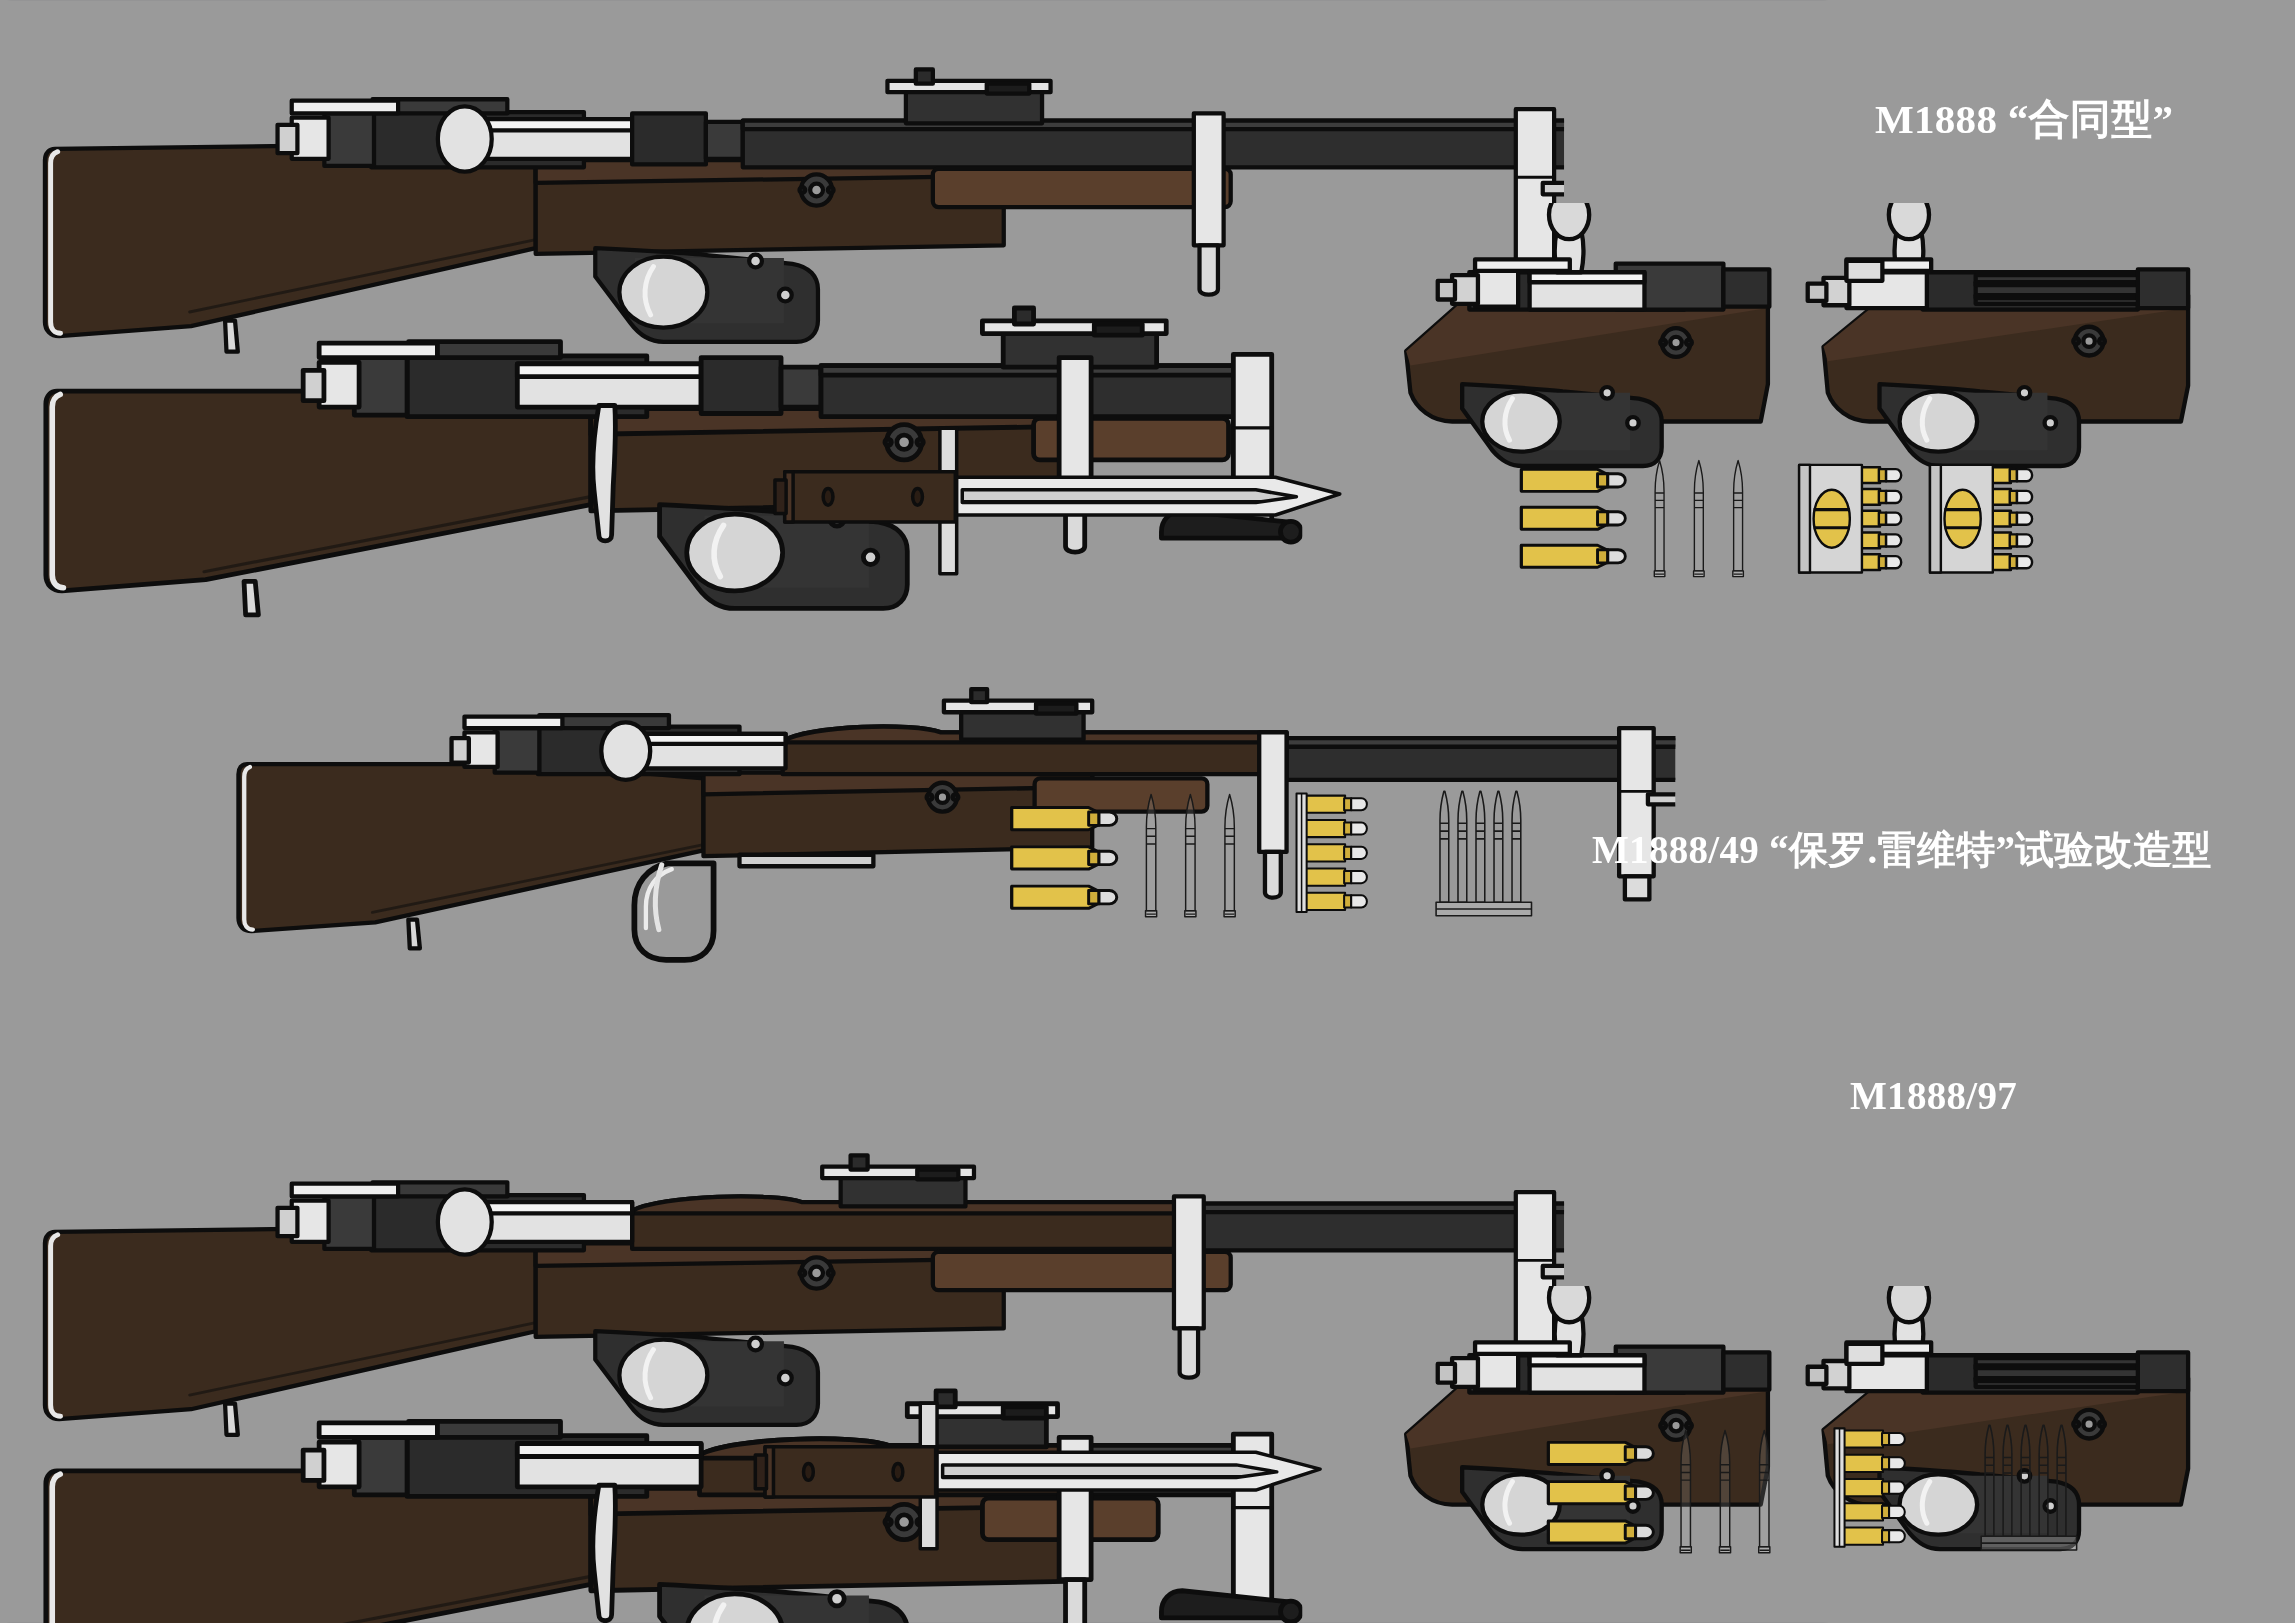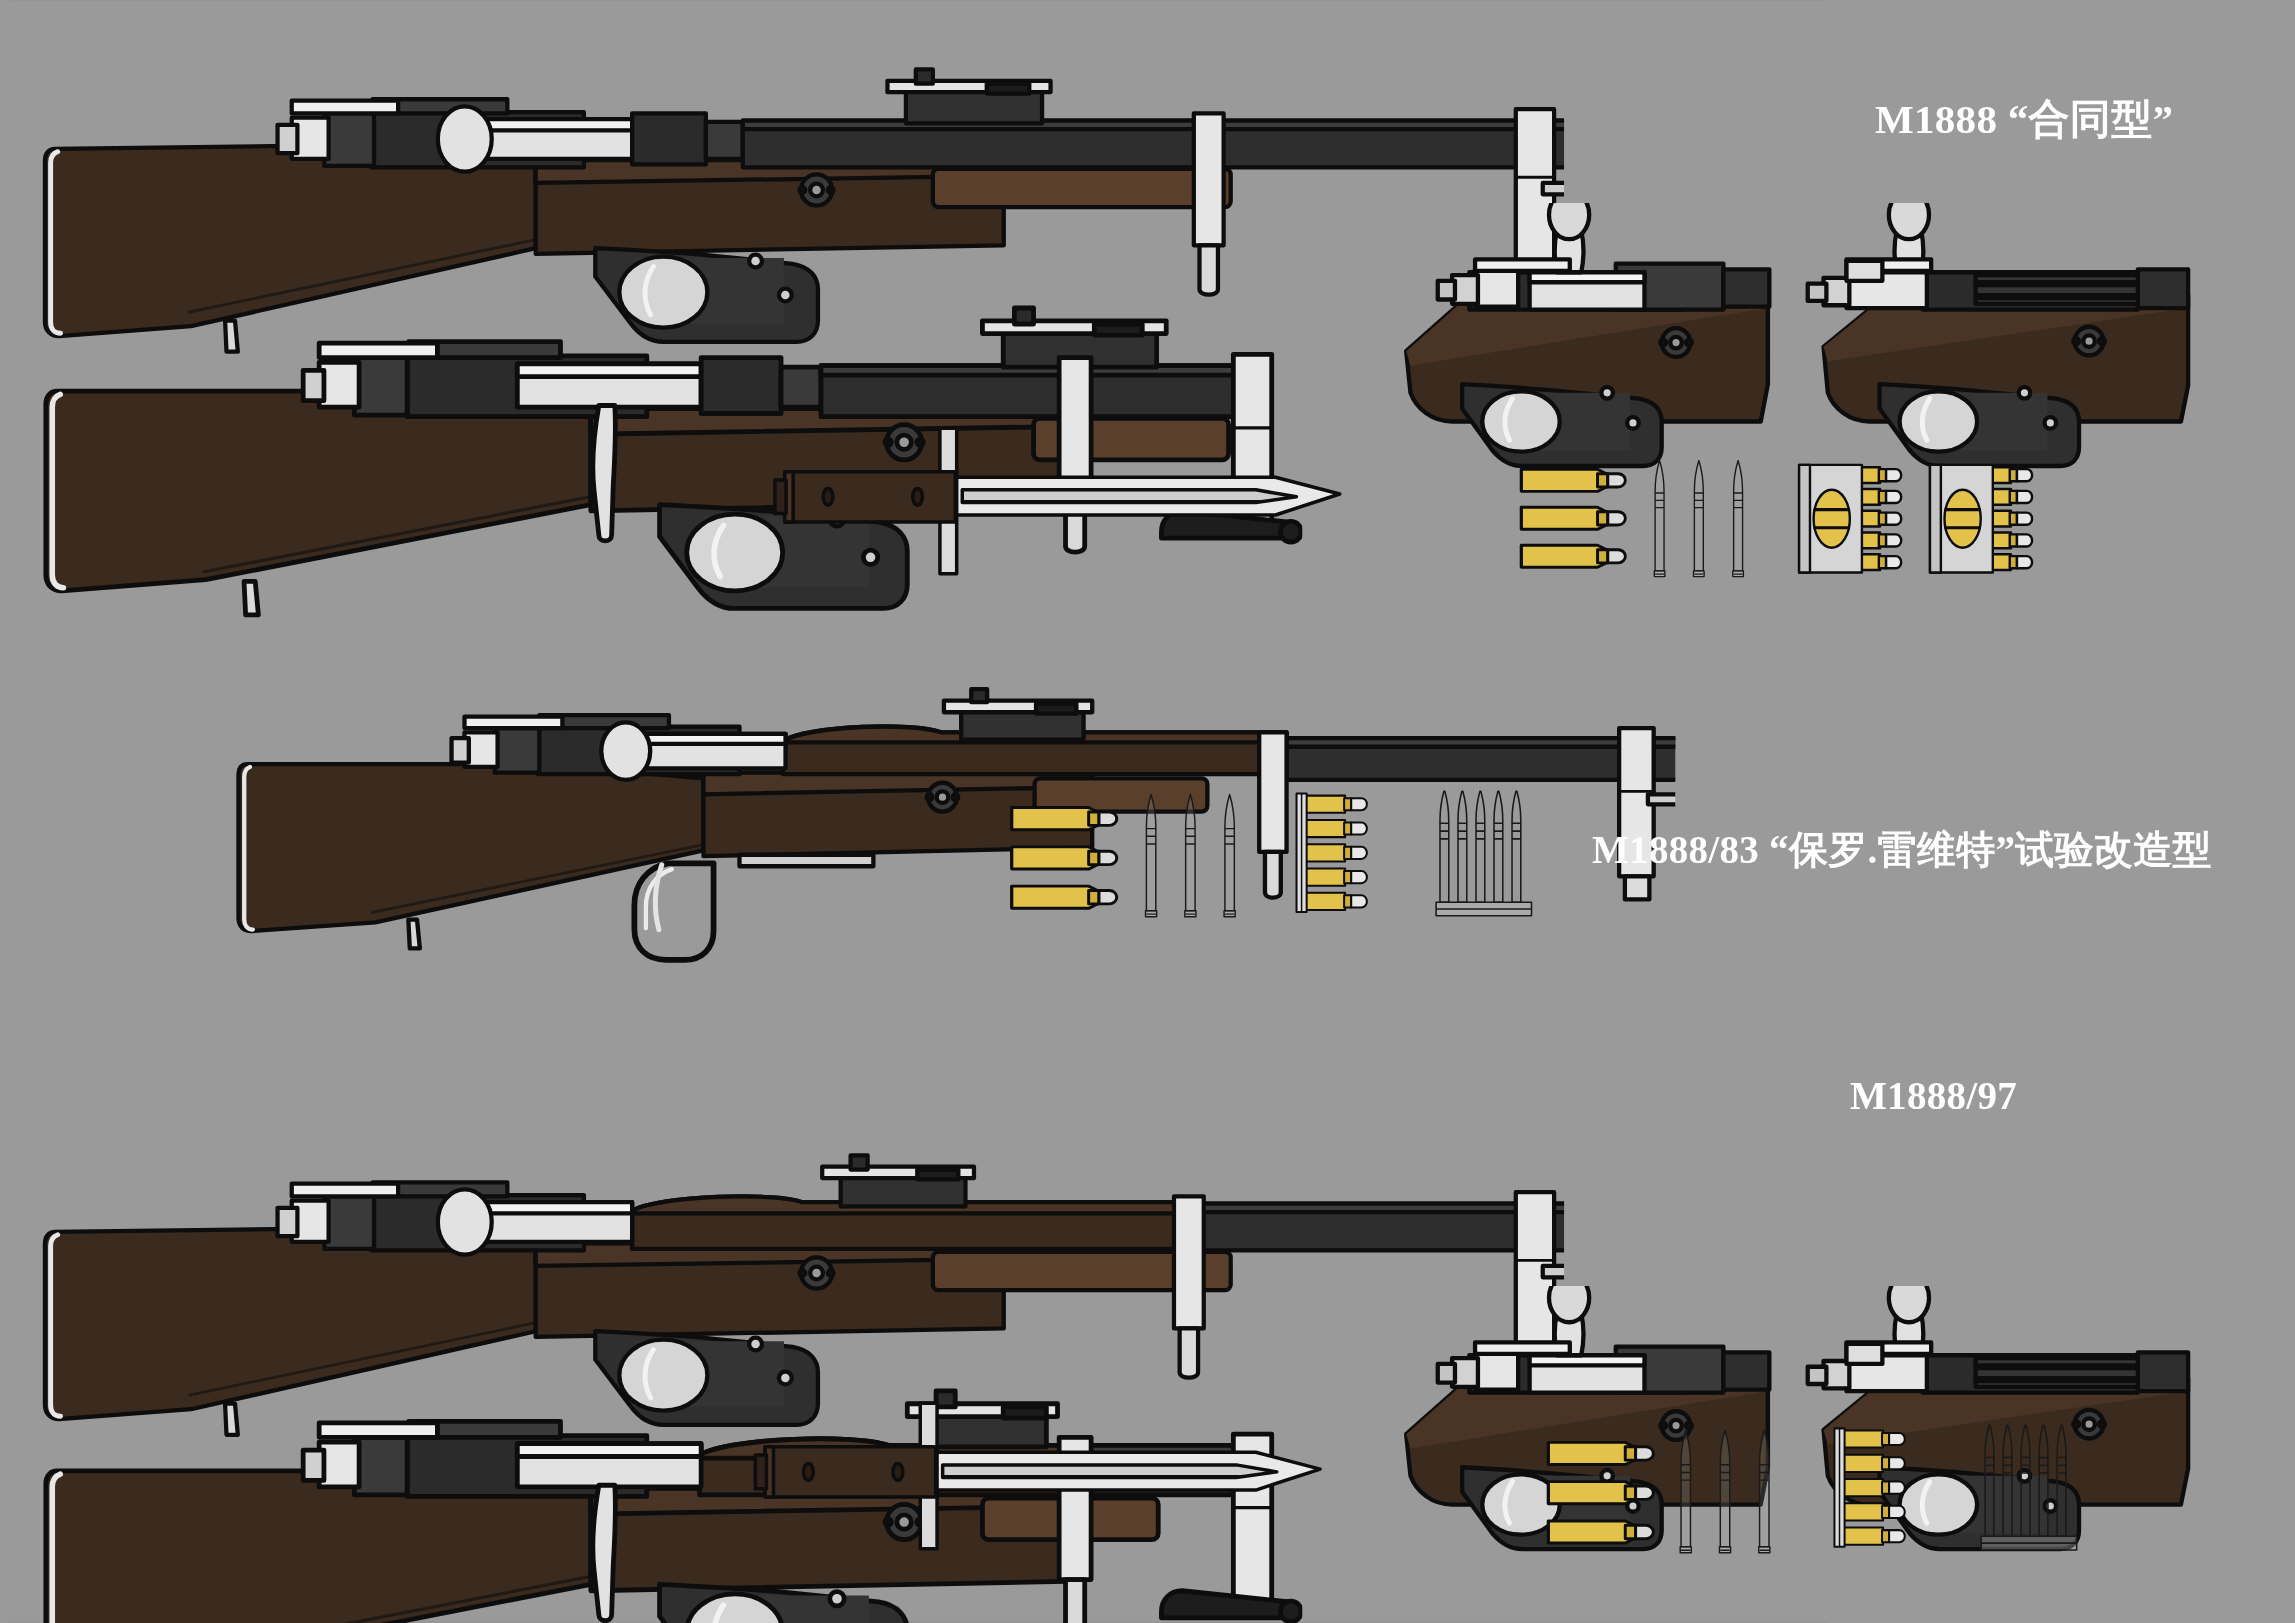--- a/index.html
+++ b/index.html
@@ -590,17 +590,17 @@
     <g>
       <use href="#sym-stripper" x="2788" y="2178" width="196" height="205"></use>
     </g>
     <g>
       <use href="#sym-stripper-line" x="3008" y="2172" width="190" height="212"></use>
     </g>
   </g>
 </svg>
 
 <div class="lbl lbl-a">M1888 “合同型”</div>
-<div class="lbl lbl-b">M1888/83  “保罗.雷维特”试验改造型</div>
+<div class="lbl lbl-b">M1888/49  “保罗.雷维特”试验改造型</div>
 <div class="lbl lbl-c">M1888/97</div>
 
 </div>
 
 
 </body></html>

